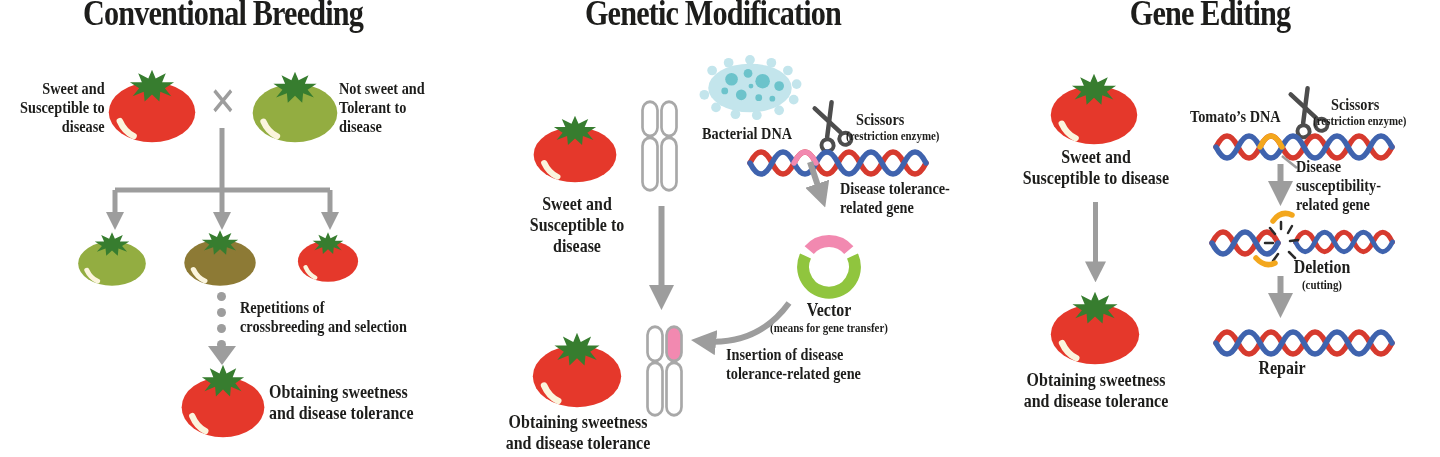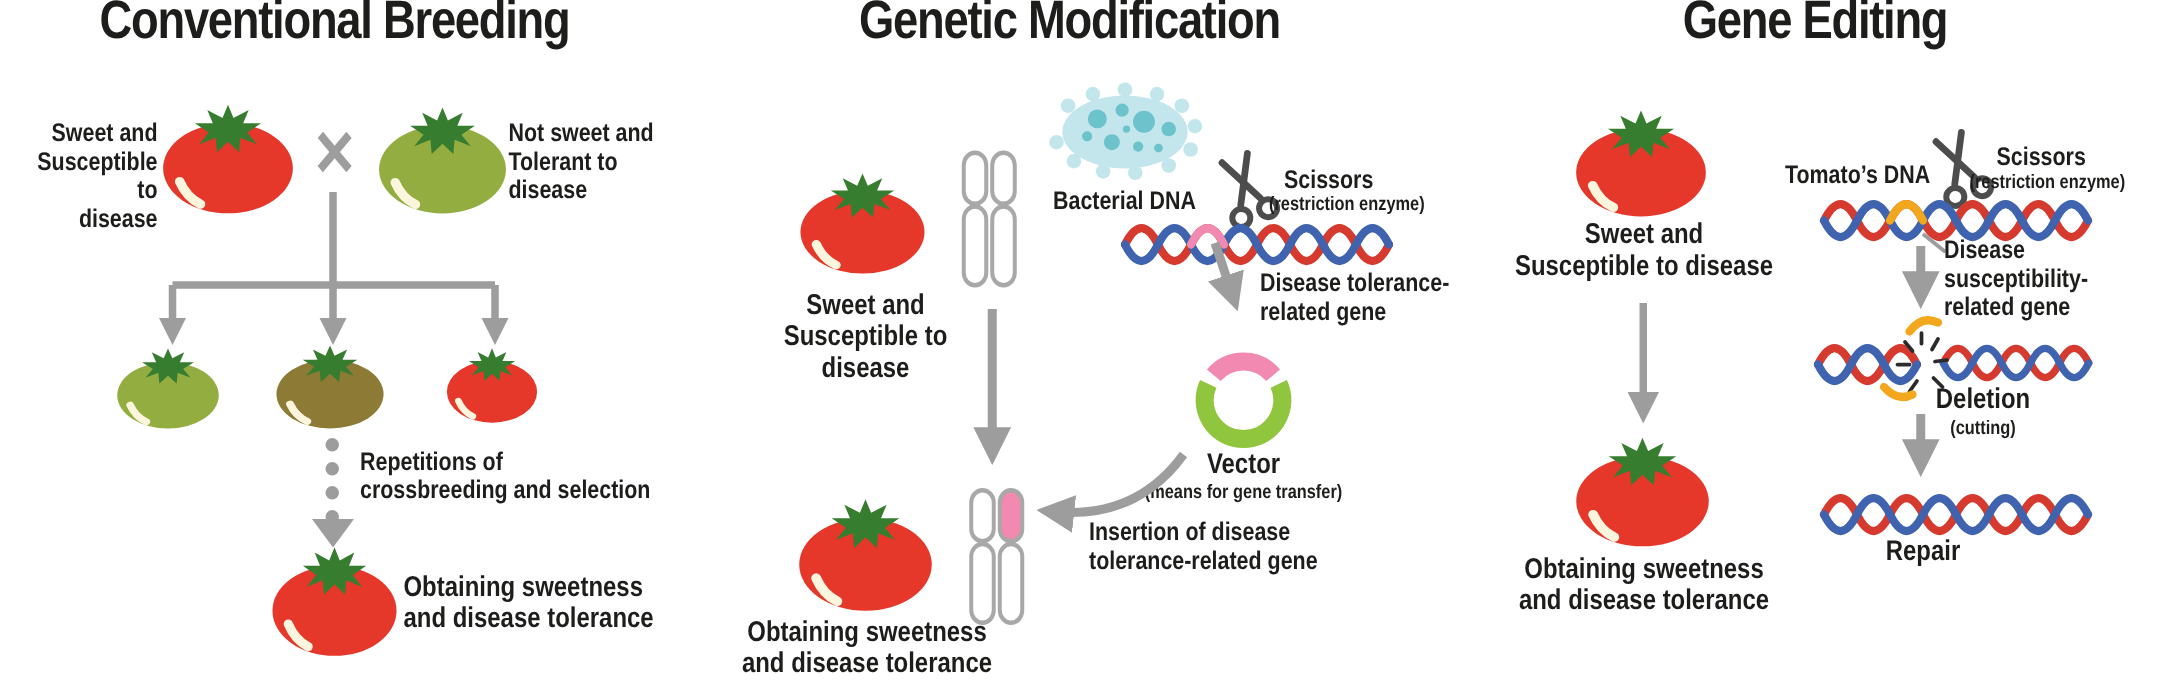--- a/index.html
+++ b/index.html
@@ -4,21 +4,21 @@
 <style>
   :root{
     --tomato_red:#e5382b; --tomato_green:#93ad41; --tomato_olive:#8d7a35;
     --calyx:#377d2f; --dna_red:#d63a2e; --dna_blue:#3f63ae;
     --pink:#f289b0; --orange:#f3a71d; --vector_green:#90c53e;
     --bacteria_body:#c3e5ec; --bacteria_dots:#6cc3cb;
     --arrow_gray:#9d9d9d; --chrom_gray:#a8a8a8; --scissors:#4d4d4d; --text:#1d1d1b;
   }
   html,body{margin:0;padding:0;background:#fff;}
   #stage{position:relative;width:1440px;height:457px;background:#fff;overflow:hidden;
-         font-family:Liberation Sans, sans-serif;}
+         font-family:Liberation Serif, serif;}
   .abs{position:absolute;}
   .txt{position:absolute;color:var(--text);white-space:pre-line;font-weight:700;}
   .title{font-size:36px;line-height:38px;letter-spacing:-1px;}
   .lab{font-size:17px;line-height:19px;}
   .lab-lg{font-size:19px;line-height:21px;}
   .sub{font-size:13px;line-height:14px;}
   .tc{text-align:center;transform:translateX(-50%) scaleX(.84);}
   .tl{transform:scaleX(.84);transform-origin:left top;text-align:left;}
   .tr{text-align:right;transform:scaleX(.84);transform-origin:right top;}
   .cross{font-size:54px;line-height:46px;font-weight:700;color:var(--arrow_gray);}

